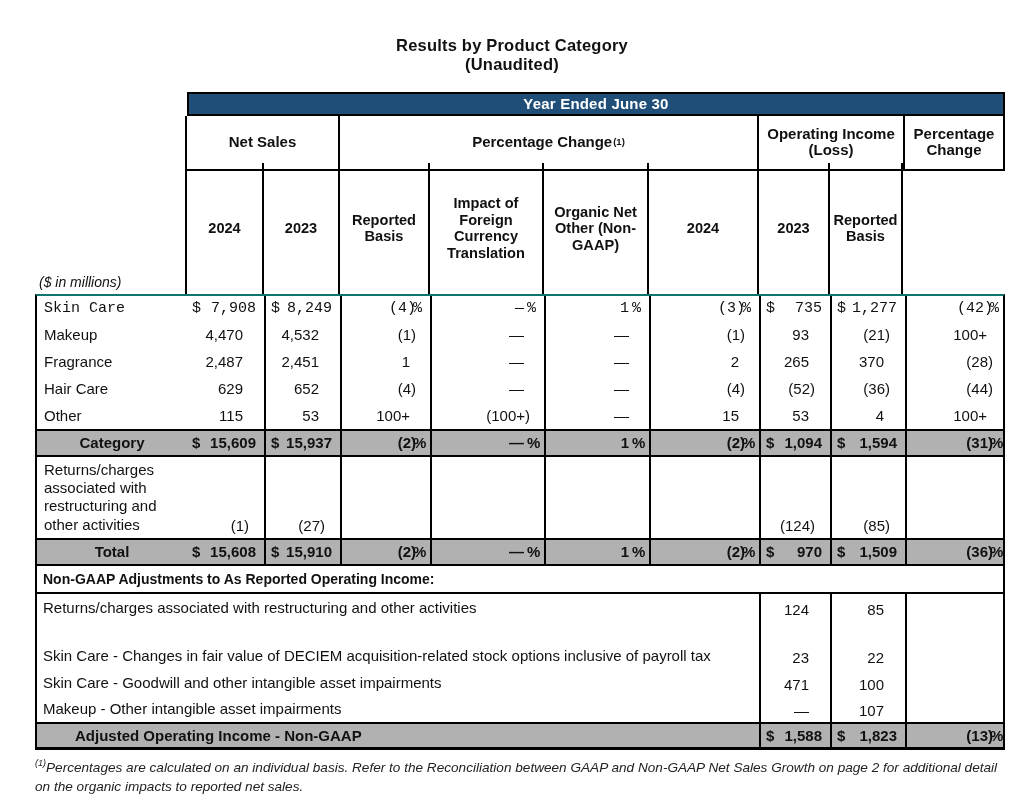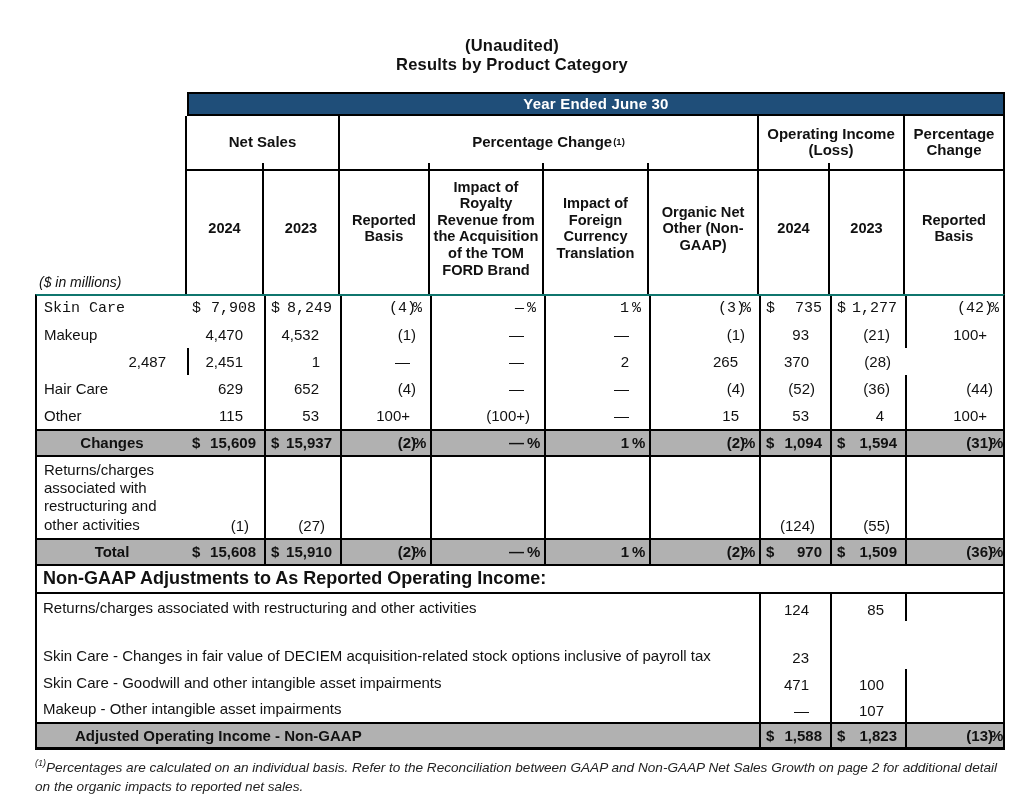--- a/index.html
+++ b/index.html
@@ -30,34 +30,34 @@
   .lab{padding-left:7px;justify-content:flex-start;}
   .labc{justify-content:center;}
   .labw{white-space:normal;line-height:1.22;align-items:center;padding-right:4px;}
   .money{justify-content:space-between;padding:0 8px 0 5px;}
   .numc{justify-content:flex-end;padding-right:21px;}
   .pcell{justify-content:flex-end;padding-right:3px;}
   .sfx{display:inline-block;width:17px;text-align:left;padding-left:3px;}
   .val.hang{margin-right:-6px;}
   .vbottom .c{align-items:flex-end;padding-bottom:4px;}
   .vbottom .lab{align-items:flex-end;}
-  .ngrow{border-left:2px solid #000;border-right:2px solid #000;border-bottom:2px solid #000;font-weight:bold;display:flex;align-items:center;padding-left:6px;font-size:18px;}
+  .ngrow{border-left:2px solid #000;border-right:2px solid #000;border-bottom:2px solid #000;font-weight:bold;display:flex;align-items:center;padding-left:6px;font-size:14px;}
   .adjlab{white-space:normal;line-height:1.25;padding-left:6px;padding-right:10px;align-items:center;justify-content:flex-start;}
   .adjbot .c{align-items:flex-end;padding-bottom:3px;}
   .adjusted{border-bottom:3px solid #000;}
   .adjusted .lab{padding-left:38px;}
   .footnote{margin:7px 0 0 35px;width:978px;font-style:italic;font-size:13.6px;line-height:1.4;color:#222;}
   .footnote sup{font-size:9px;}
 </style>
 </head>
 <body>
 
 <div class="title">
+  <div>Results by Product Category</div>
   <div>(Unaudited)</div>
-  <div>Results by Product Category</div>
 </div>
 
 <div class="tbl">
 
   <div class="g2 r-banner">
     <div></div>
     <div class="banner">
         <span>Year Ended June 30</span>
       </div>
   </div>
@@ -86,23 +86,20 @@
     <div class="sc">
         <span>2024</span>
       </div>
     <div class="sc">
         <span>2023</span>
       </div>
     <div class="sc">
         <span>Reported Basis</span>
       </div>
     <div class="sc">
-        <span>Impact of Royalty Revenue from the Acquisition of the TOM FORD Brand</span>
-      </div>
-    <div class="sc">
         <span>Impact of Foreign Currency Translation</span>
       </div>
     <div class="sc">
         <span>Organic Net Other (Non-GAAP)</span>
       </div>
     <div class="sc">
         <span>2024</span>
       </div>
     <div class="sc">
         <span>2023</span>
@@ -186,20 +183,23 @@
     <div class="c numc bl">
         <span class="val hang">(21)</span>
       </div>
     <div class="c pcell bl">
         <span class="val">100+</span>
         <span class="sfx"></span>
       </div>
   </div>
 
   <div class="g10 trow h27">
+    <div class="c lab">
+        <span>Fragrance</span>
+      </div>
     <div class="c numc">
         <span class="val">2,487</span>
       </div>
     <div class="c numc bl">
         <span class="val">2,451</span>
       </div>
     <div class="c pcell bl">
         <span class="val">1</span>
         <span class="sfx"></span>
       </div>
@@ -298,21 +298,21 @@
         <span class="val">4</span>
       </div>
     <div class="c pcell bl">
         <span class="val">100+</span>
         <span class="sfx"></span>
       </div>
   </div>
 
   <div class="g10 trow gray h28">
     <div class="c labc">
-        <span>Changes</span>
+        <span>Category</span>
       </div>
     <div class="c money">
         <span class="cur">$</span>
         <span class="val">15,609</span>
       </div>
     <div class="c money bl">
         <span class="cur">$</span>
         <span class="val">15,937</span>
       </div>
     <div class="c pcell bl">
@@ -356,21 +356,21 @@
         <span class="val hang">(27)</span>
       </div>
     <div class="c bl"></div>
     <div class="c bl"></div>
     <div class="c bl"></div>
     <div class="c bl"></div>
     <div class="c numc bl">
         <span class="val hang">(124)</span>
       </div>
     <div class="c numc bl">
-        <span class="val hang">(55)</span>
+        <span class="val hang">(85)</span>
       </div>
     <div class="c bl"></div>
   </div>
 
   <div class="g10 trow gray h28">
     <div class="c labc">
         <span>Total</span>
       </div>
     <div class="c money">
         <span class="cur">$</span>
@@ -426,20 +426,23 @@
       </div>
     <div class="c bl"></div>
   </div>
   <div class="g4 trow h48 adjbot">
     <div class="c adjlab">
         <span>Skin Care - Changes in fair value of DECIEM acquisition-related stock options inclusive of payroll tax</span>
       </div>
     <div class="c numc bl">
         <span class="val">23</span>
       </div>
+    <div class="c numc bl">
+        <span class="val">22</span>
+      </div>
     <div class="c bl"></div>
   </div>
   <div class="g4 trow h27 adjbot">
     <div class="c adjlab">
         <span>Skin Care - Goodwill and other intangible asset impairments</span>
       </div>
     <div class="c numc bl">
         <span class="val">471</span>
       </div>
     <div class="c numc bl">

